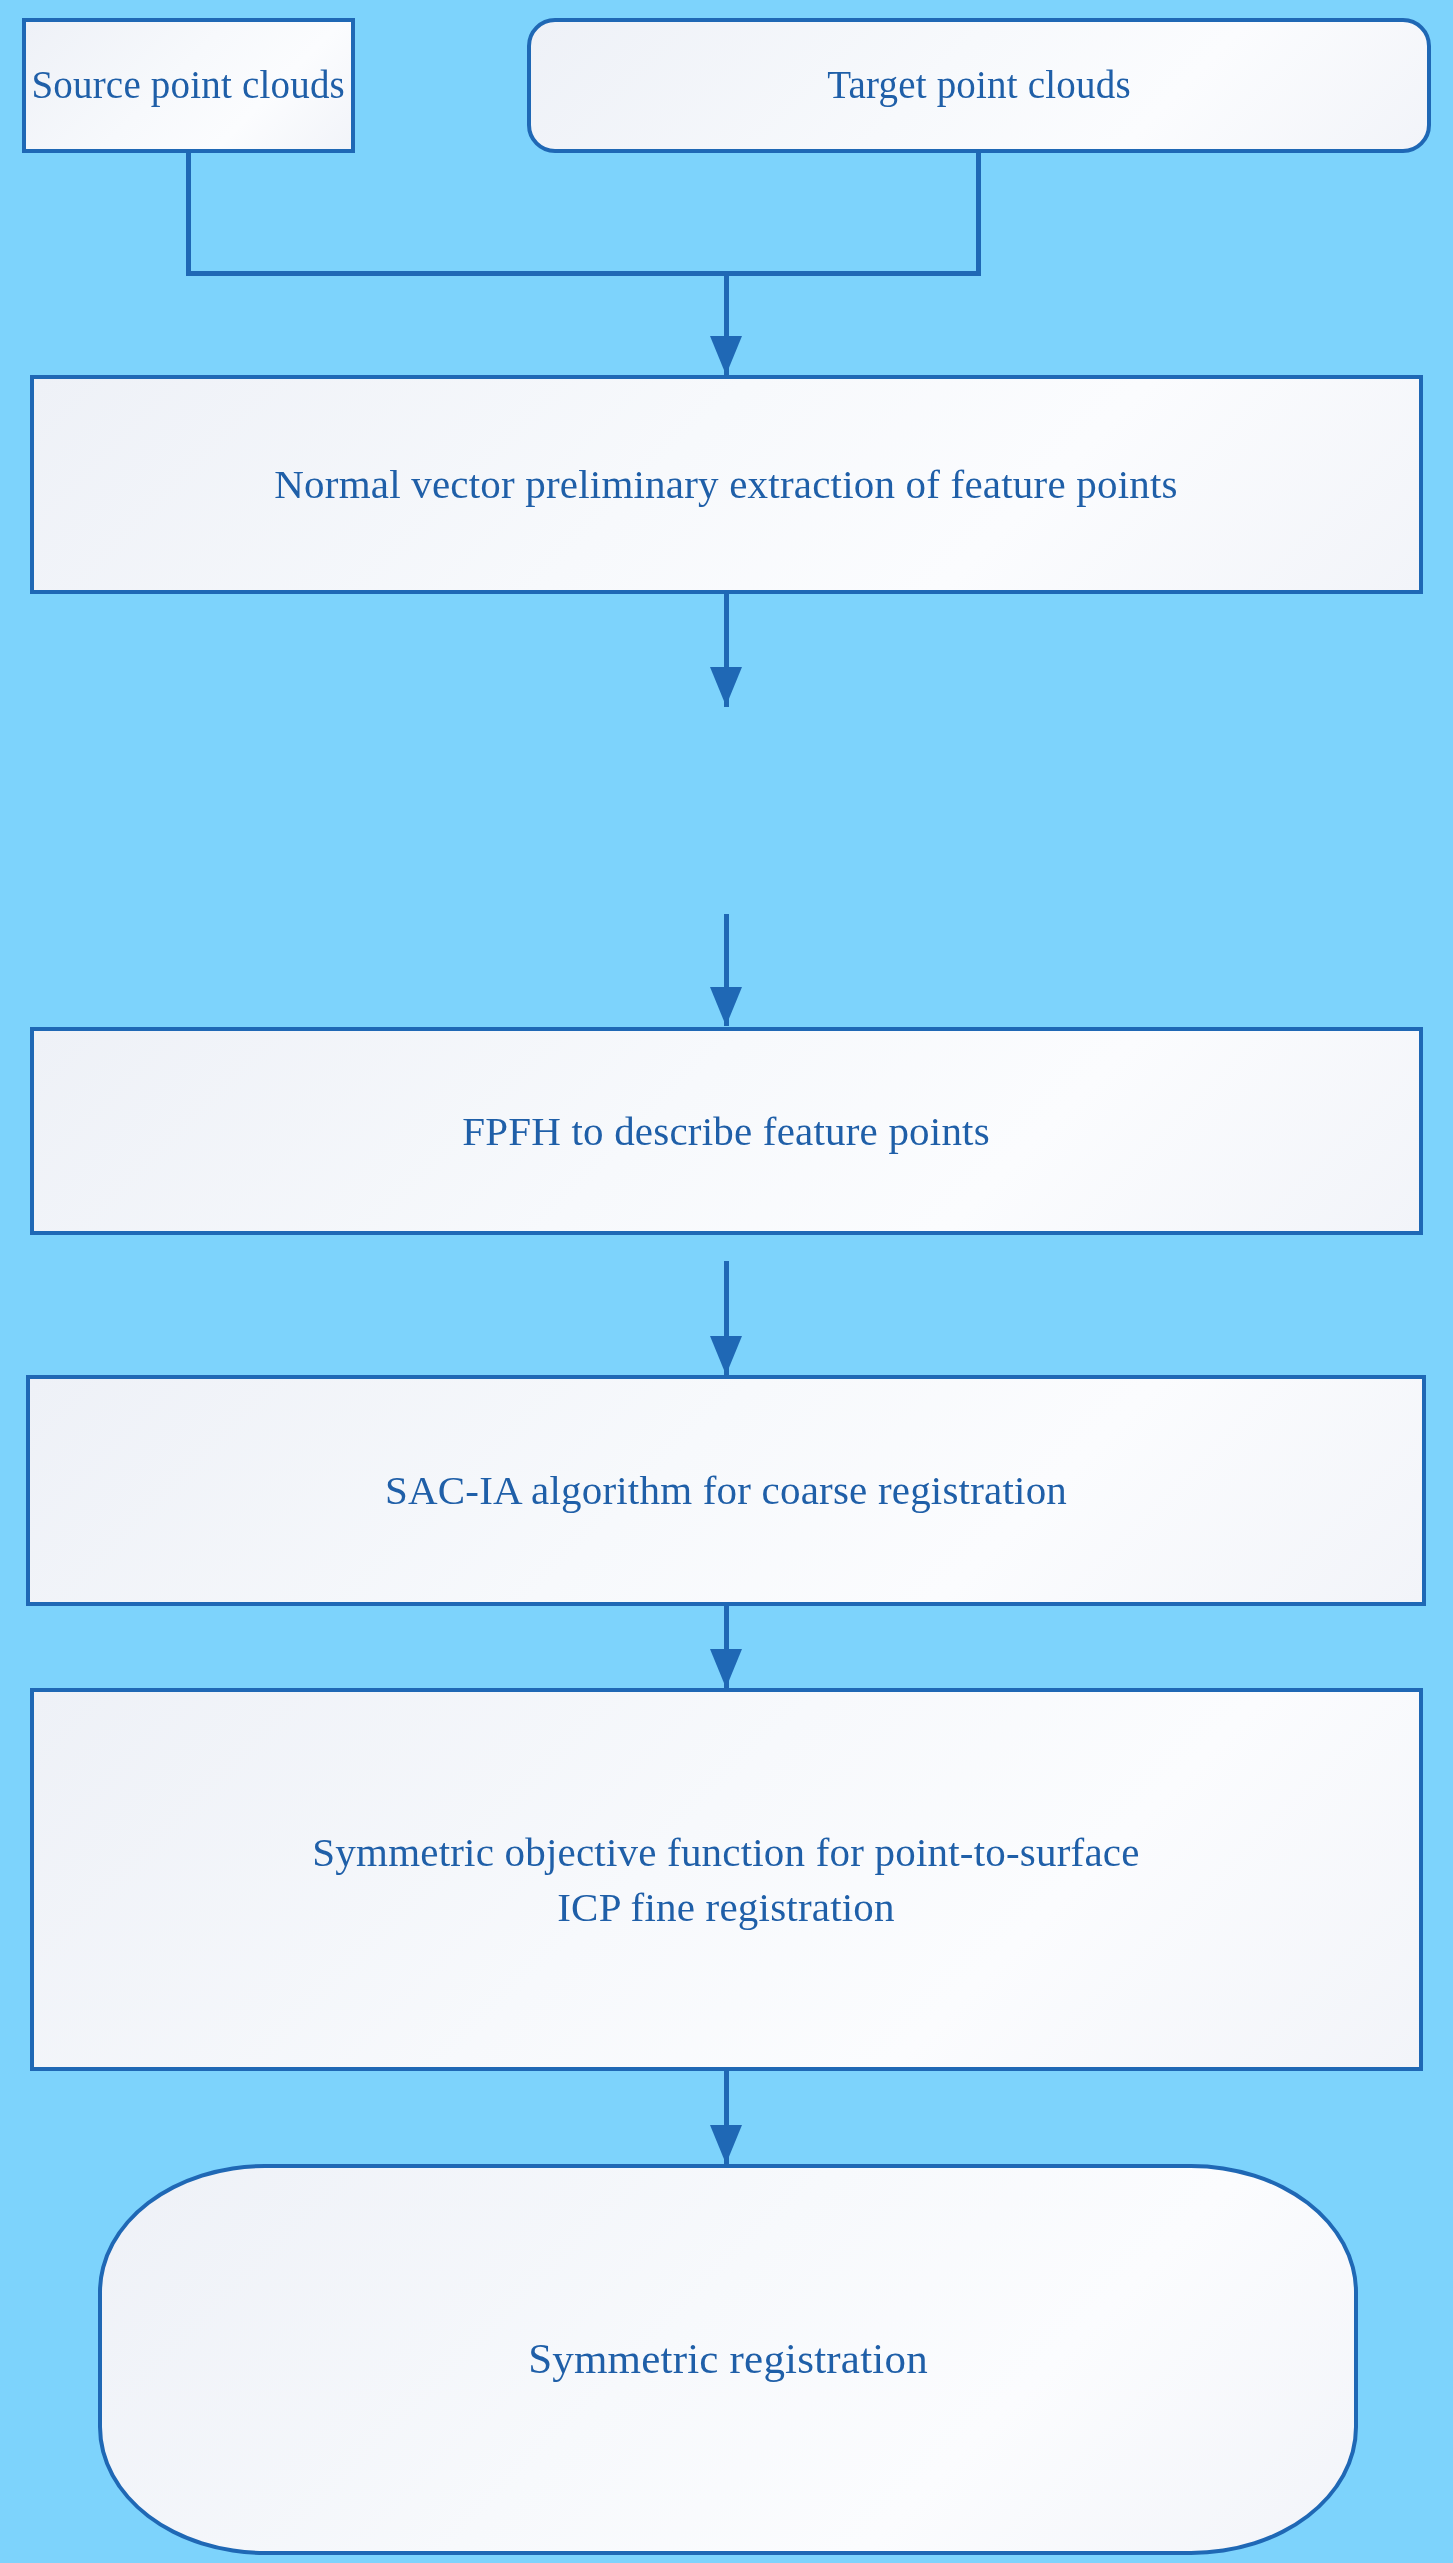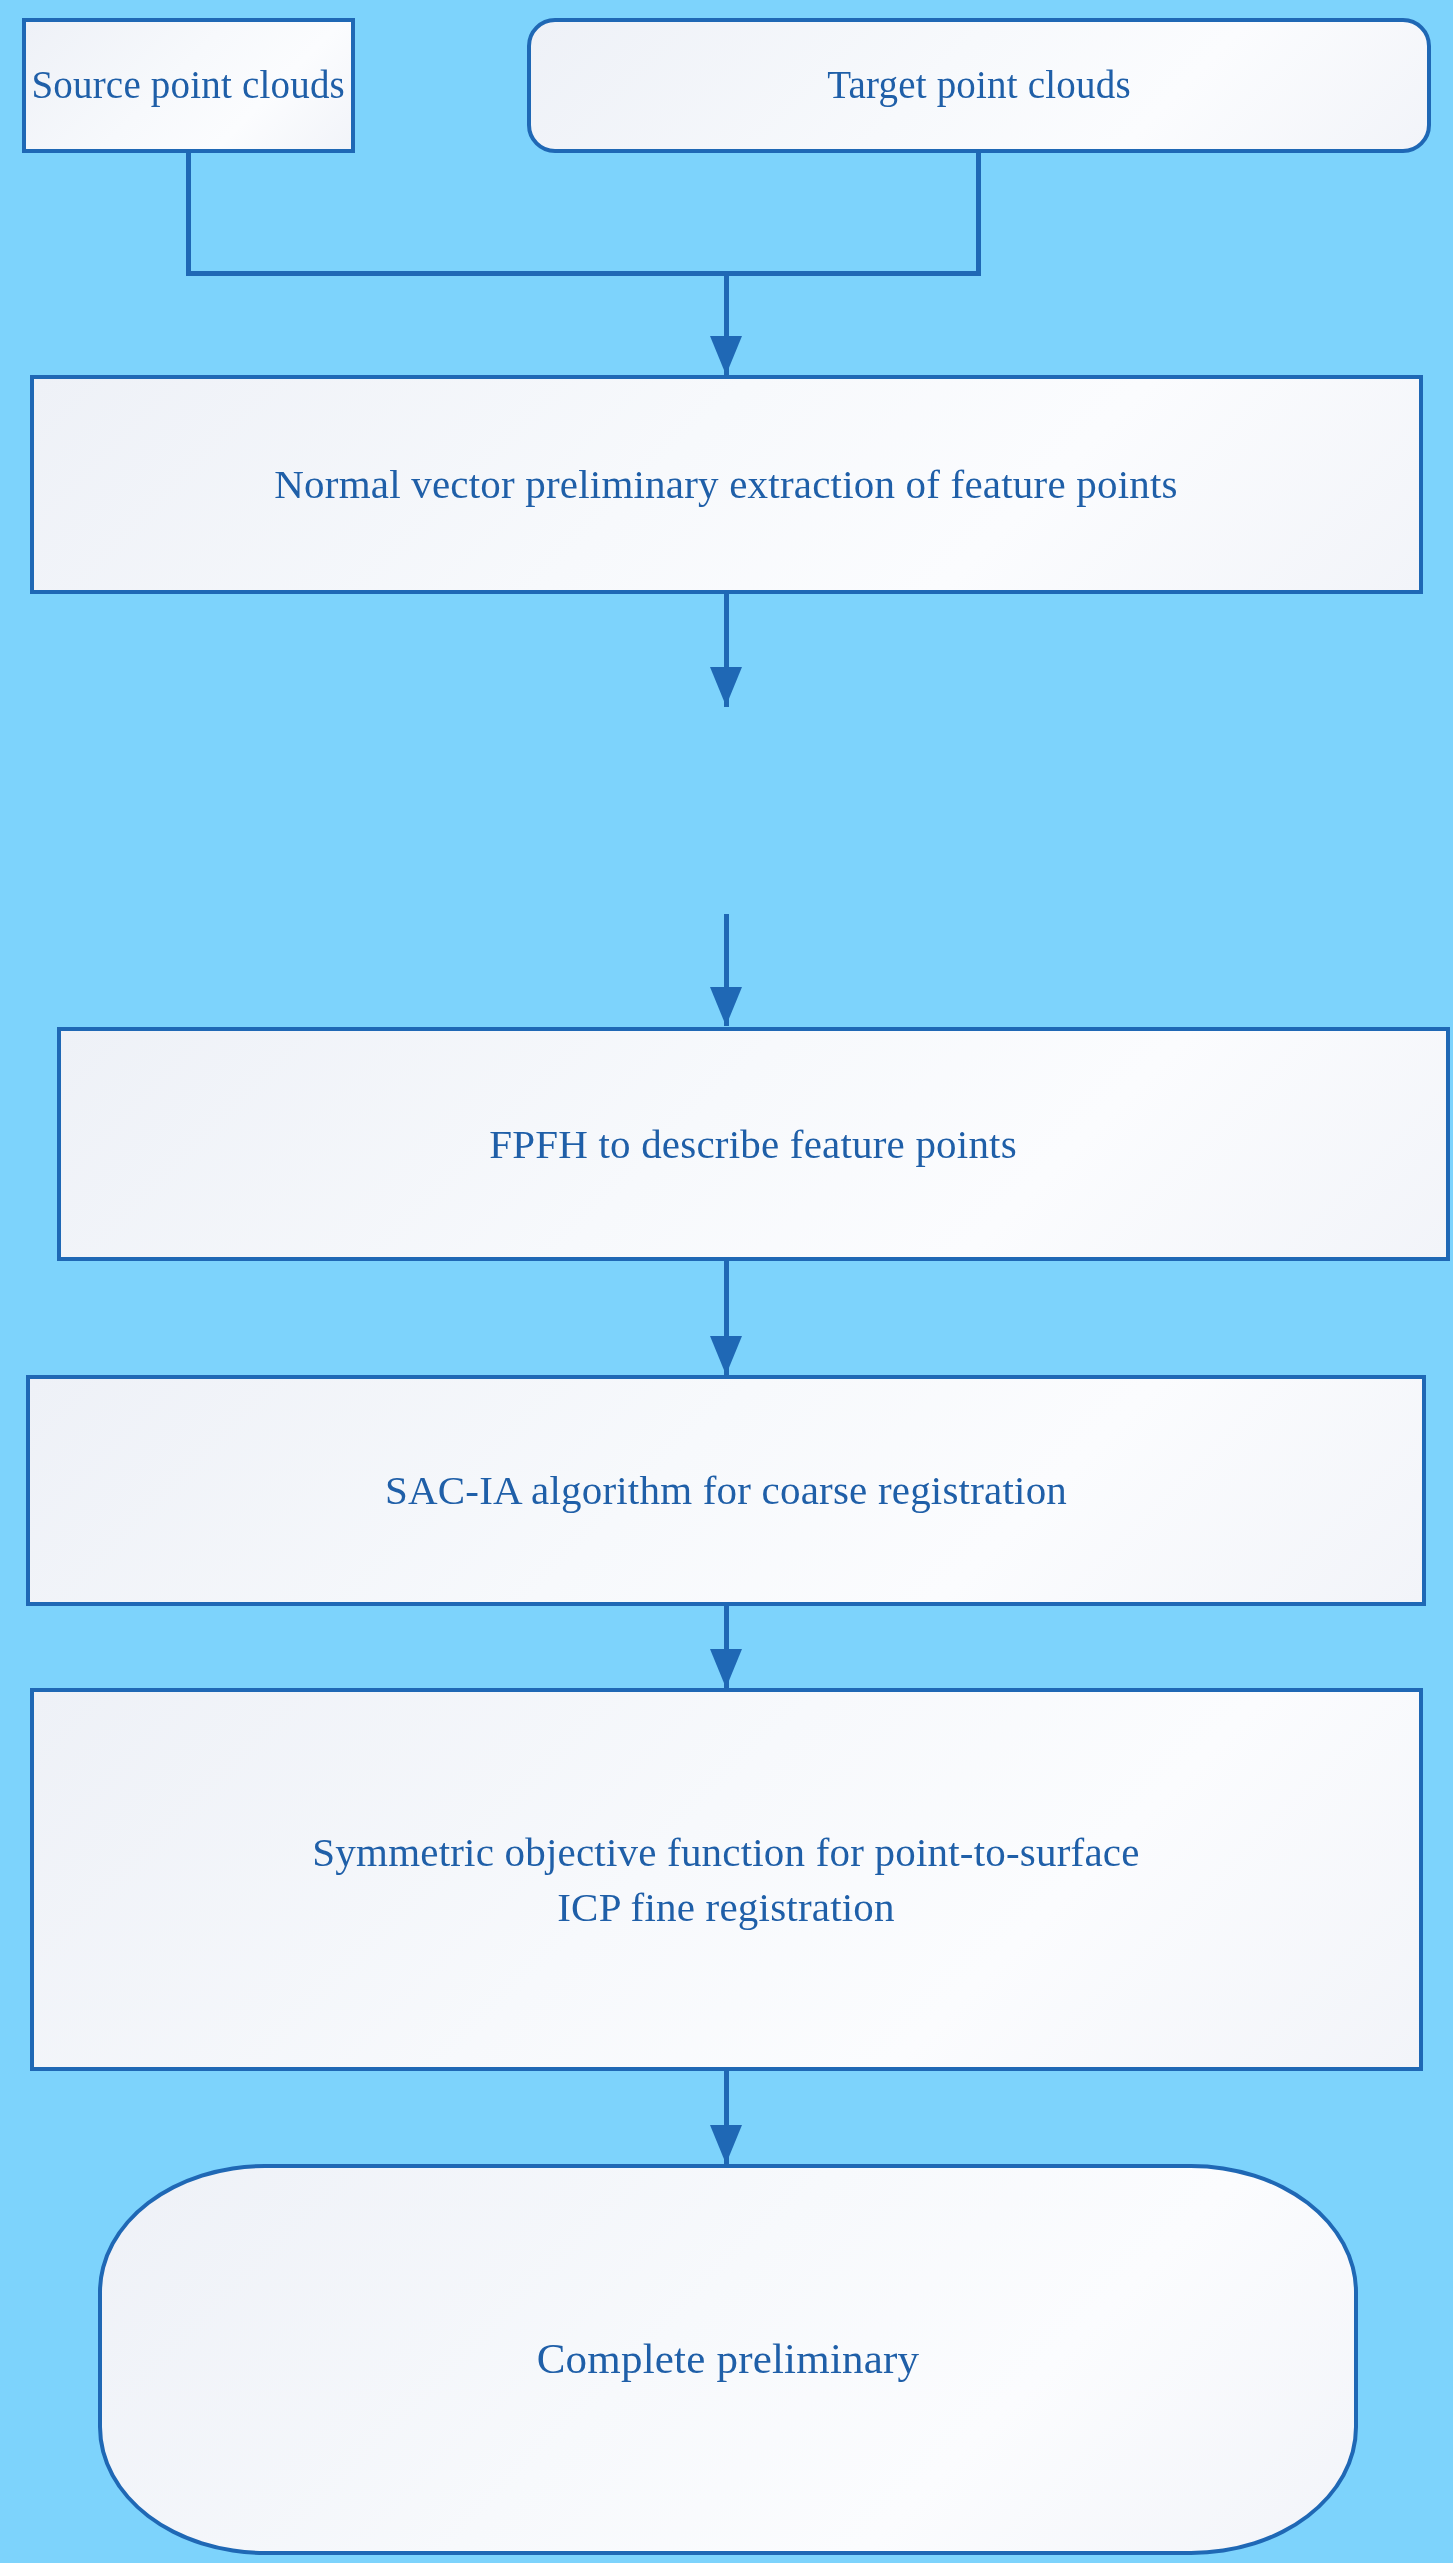--- a/index.html
+++ b/index.html
@@ -74,35 +74,35 @@
 
   <div class="node" style="left:527px; top:17.7px; width:904px; height:135px; font-size:39px;border-radius:28px;">
     <span class="label">Target point clouds</span>
   </div>
 
   <div class="node" style="left: 29.5px; top: 375px; width: 1393px; height: 219px; font-size: 41px; justify-content: center;">
     <span class="label">Normal vector preliminary extraction of feature points</span>
   </div>
 
 
-  <div class="node" style="left: 29.5px; top: 1027px; width: 1393px; height: 234px; font-size: 41px; margin-left: 27px;">
+  <div class="node" style="left: 29.5px; top: 1027px; width: 1393px; height: 208px; font-size: 41px;">
     <span class="label">FPFH to describe feature points</span>
   </div>
 
   <div class="node" style="left: 26px; top: 1375px; width: 1400px; height: 231px; font-size: 41px;">
     <span class="label">SAC-IA algorithm for coarse registration</span>
   </div>
 
   <div class="node" style="left: 29.5px; top: 1688px; width: 1393px; height: 383px; font-size: 41px; flex-direction: column;">
     <span class="label">Symmetric objective function for point-to-surface</span>
     <span class="label">ICP fine registration</span>
   </div>
 
   <div class="node terminal" style="left: 98px; top: 2164px; width: 1260px; height: 391px; font-size: 43px;">
-    <span class="label">Complete preliminary</span>
+    <span class="label">Symmetric registration</span>
   </div>
 
 <div class="vline" style="left: 186px; top: 153px; height: 121px;"></div>
     <div class="vline" style="left: 976px; top: 153px; height: 121px;"></div>
     <div class="hline" style="left: 186px; top: 271px; width: 795px;"></div>
     <div class="vline" style="left: 724px; top: 274px; height: 101px;"></div>
     <div class="arrowhead" style="left: 710px; top: 336px; border-left-width: 16.7px; border-right-width: 16.7px; border-top-width: 39px; border-top-color: rgb(31, 104, 181);"></div>
     <div class="vline" style="left: 724px; top: 594px; height: 113px;"></div>
     <div class="arrowhead" style="left: 710px; top: 667px; border-left-width: 16.7px; border-right-width: 16.7px; border-top-width: 39px; border-top-color: rgb(31, 104, 181);"></div>
     <div class="vline" style="left: 724px; top: 914px; height: 112px;"></div>

